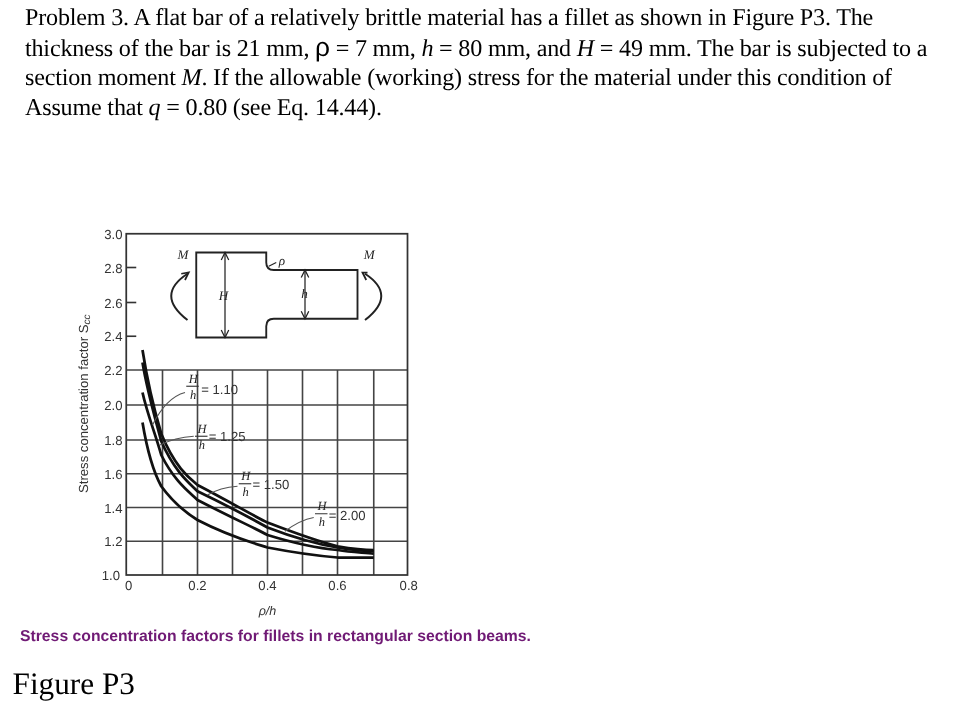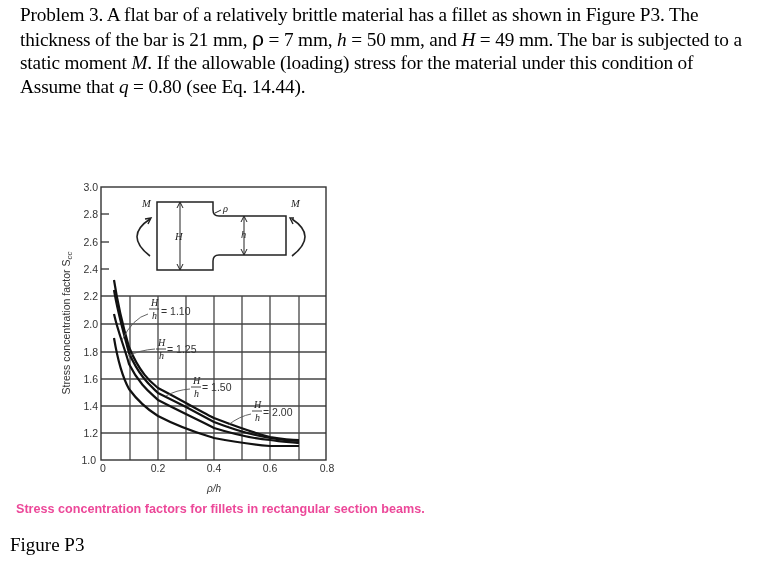--- a/index.html
+++ b/index.html
@@ -7,37 +7,37 @@
   .problem {
     position: absolute; left: 20px; top: 3px; width: 762px;
     font-family: "Liberation Serif", serif; font-size: 19.3px; line-height: 23.6px;
     letter-spacing: -0.15px;
   }
   .problem i { font-style: italic; }
   .problem .sub { font-size: 12px; font-style: italic; vertical-align: -3px; }
   .figure-svg { position: absolute; left: 0; top: 0; }
   .caption {
     position: absolute; left: 16px; top: 502px;
-    font-family: "Liberation Sans", sans-serif; font-size: 12.6px; font-weight: bold; color: #ec4899;
+    font-family: "Liberation Sans", sans-serif; font-size: 12.6px; font-weight: bold; color: #701a75;
   }
   .figlabel {
     position: absolute; left: 10px; top: 534px;
-    font-family: "Liberation Serif", serif; font-size: 19px;
+    font-family: "Liberation Serif", serif; font-size: 25px;
   }
   svg text { font-family: "Liberation Sans", sans-serif; fill: #333; }
   svg .tick { font-size: 10.5px; }
   svg .it { font-family: "Liberation Serif", serif; font-style: italic; fill: #222; }
 </style>
 </head>
 <body>
 
 <div class="problem">
   <div><span>Problem 3. A flat bar of a relatively brittle material has a fillet as shown in Figure P3. The</span></div>
-  <div><span>thickness of the bar is 21 mm, </span><span style="font-family:'Liberation Sans',sans-serif;font-size:21px;">ρ</span><span> = 7 mm, </span><i>h</i><span> = 50 mm, and </span><i>H</i><span> = 49 mm. The bar is subjected to a</span></div>
-  <div><span>static moment </span><i>M</i><span>. If the allowable (loading) stress for the material under this condition of</span></div>
+  <div><span>thickness of the bar is 21 mm, </span><span style="font-family:'Liberation Sans',sans-serif;font-size:21px;">ρ</span><span> = 7 mm, </span><i>h</i><span> = 80 mm, and </span><i>H</i><span> = 49 mm. The bar is subjected to a</span></div>
+  <div><span>section moment </span><i>M</i><span>. If the allowable (working) stress for the material under this condition of</span></div>
   <div><span>Assume that </span><i>q</i><span> = 0.80 (see Eq. 14.44).</span></div>
 </div>
 
 <svg class="figure-svg" width="776" height="561" viewBox="0 0 776 561">
 
   <g stroke="#444" stroke-width="1.3" fill="none">
     <line x1="101" y1="296" x2="326" y2="296"></line>
     <line x1="101" y1="324" x2="326" y2="324"></line>
     <line x1="101" y1="352" x2="326" y2="352"></line>
     <line x1="101" y1="379" x2="326" y2="379"></line>

